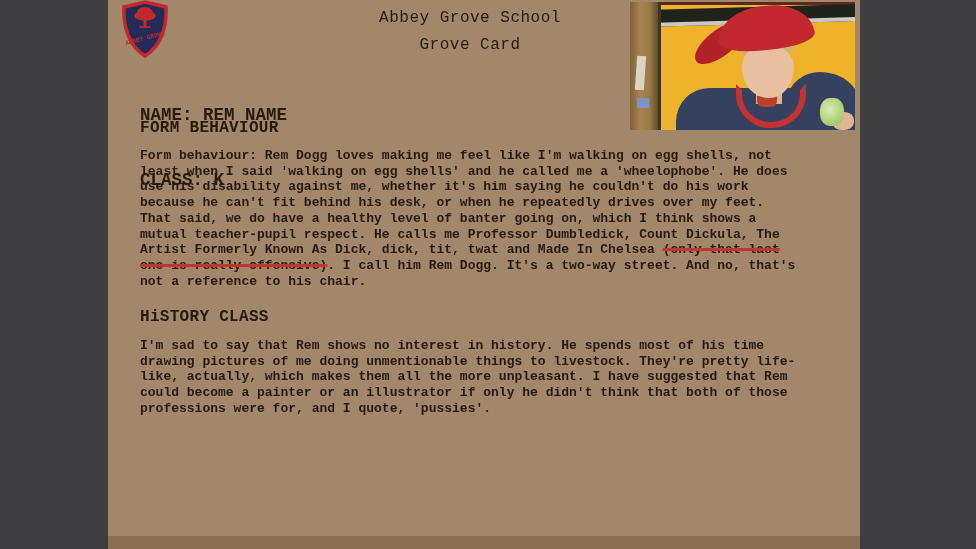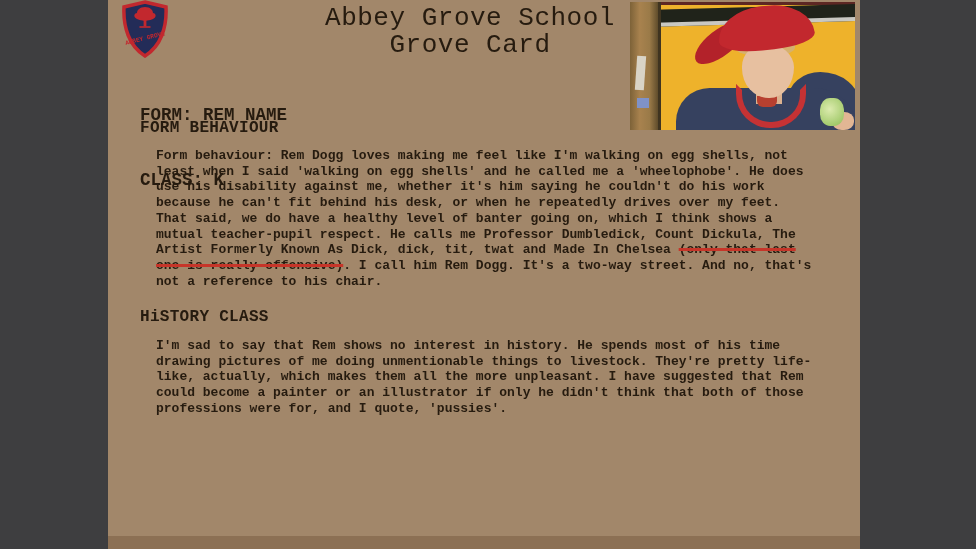--- a/index.html
+++ b/index.html
@@ -13,32 +13,32 @@
          overflow:hidden;font-family:"Liberation Mono","DejaVu Sans Mono",monospace;}
   .bar{position:absolute;top:0;height:549px;background:var(--letterbox);}
   .bar.left{left:0;width:108px;}
   .bar.right{left:860px;width:116px;}
   .paper{position:absolute;left:108px;top:0;width:752px;height:549px;background:var(--paper);}
   .paper-bottom{position:absolute;left:0;right:0;bottom:0;height:13px;background:var(--paper-bottom);}
 
   .badge{position:absolute;left:10px;top:0;width:54px;height:58px;}
 
   .title{position:absolute;top:5px;left:0;width:100%;text-align:center;
-         transform:translateX(-14px);font-size:26px;line-height:27px;
+         transform:translateX(-14px);font-size:16px;line-height:27px;
          color:var(--ink);font-weight:400;letter-spacing:.5px;}
 
   .student{position:absolute;left:32px;top:62px;font-size:17.5px;line-height:21.5px;
            font-weight:700;color:var(--ink);white-space:pre;}
 
   .sec-heading{position:absolute;left:32px;font-size:16px;font-weight:700;
                color:var(--ink);letter-spacing:.3px;}
   .sec-heading.h0{top:119px;}
   .sec-heading.h1{top:308px;font-family:Liberation Mono, monospace;}
   .para{position:absolute;left:32px;width:690px;font-size:13px;line-height:15.7px;
-        font-weight:700;color:var(--ink);white-space:pre;margin-left:16px;}
+        font-weight:700;color:var(--ink);white-space:pre;}
   .para.p0{top:148px;}
   .para.p1{top:338px;}
   .struck{text-decoration:line-through;text-decoration-color:var(--strike);
           text-decoration-thickness:2.5px;}
 
   
   .photo{position:absolute;left:522px;top:2px;width:225px;height:128px;
          background:var(--photo-bg);overflow:hidden;}
   .photo *{position:absolute;}
   .maroon-top{left:0;right:0;top:0;height:3px;background:#5d2723;}
@@ -110,21 +110,21 @@
       <div class="phones"></div>
       <div class="hair"></div>
       <div class="face"></div>
       <div class="cap-brim"></div>
       <div class="cap-crown"></div>
       <div class="hand"></div>
       <div class="green-obj"></div>
     </div>
 
     <div class="student">
-      <div><span>FORM:</span> <span>REM NAME</span></div>
+      <div><span>NAME:</span> <span>REM NAME</span></div>
       <div><span>CLASS:</span> <span>K</span></div>
     </div>
 
     <div class="sec-heading h0">FORM BEHAVIOUR</div>
     <div class="para p0"><div>Form behaviour: Rem Dogg loves making me feel like I'm walking on egg shells, not</div><div>least when I said 'walking on egg shells' and he called me a 'wheelophobe'. He does</div><div>use his disability against me, whether it's him saying he couldn't do his work</div><div>because he can't fit behind his desk, or when he repeatedly drives over my feet.</div><div>That said, we do have a healthy level of banter going on, which I think shows a</div><div>mutual teacher-pupil respect. He calls me Professor Dumbledick, Count Dickula, The</div><div>Artist Formerly Known As Dick, dick, tit, twat and Made In Chelsea <span class="struck">(only that last</span></div><div><span class="struck">one is really offensive)</span>. I call him Rem Dogg. It's a two-way street. And no, that's</div><div>not a reference to his chair.</div></div>
 
     <div class="sec-heading h1">HiSTORY CLASS</div>
     <div class="para p1"><div>I'm sad to say that Rem shows no interest in history. He spends most of his time</div><div>drawing pictures of me doing unmentionable things to livestock. They're pretty life-</div><div>like, actually, which makes them all the more unpleasant. I have suggested that Rem</div><div>could become a painter or an illustrator if only he didn't think that both of those</div><div>professions were for, and I quote, 'pussies'.</div></div>
 
     <div class="paper-bottom"></div>

